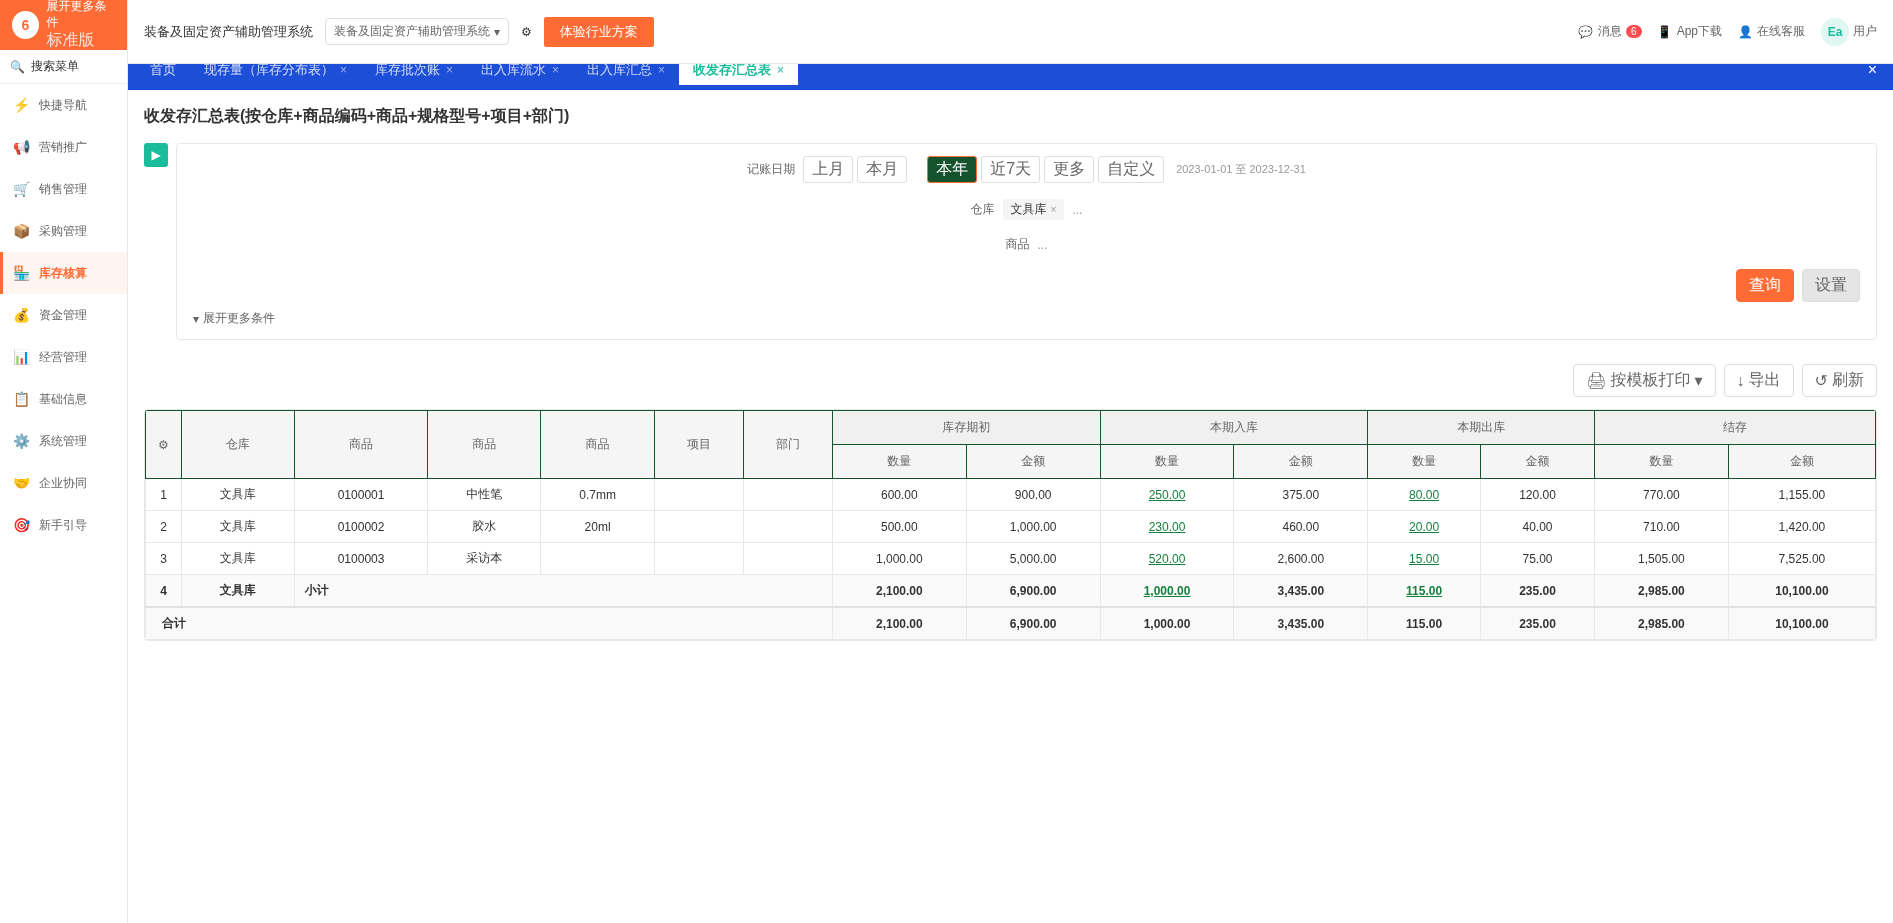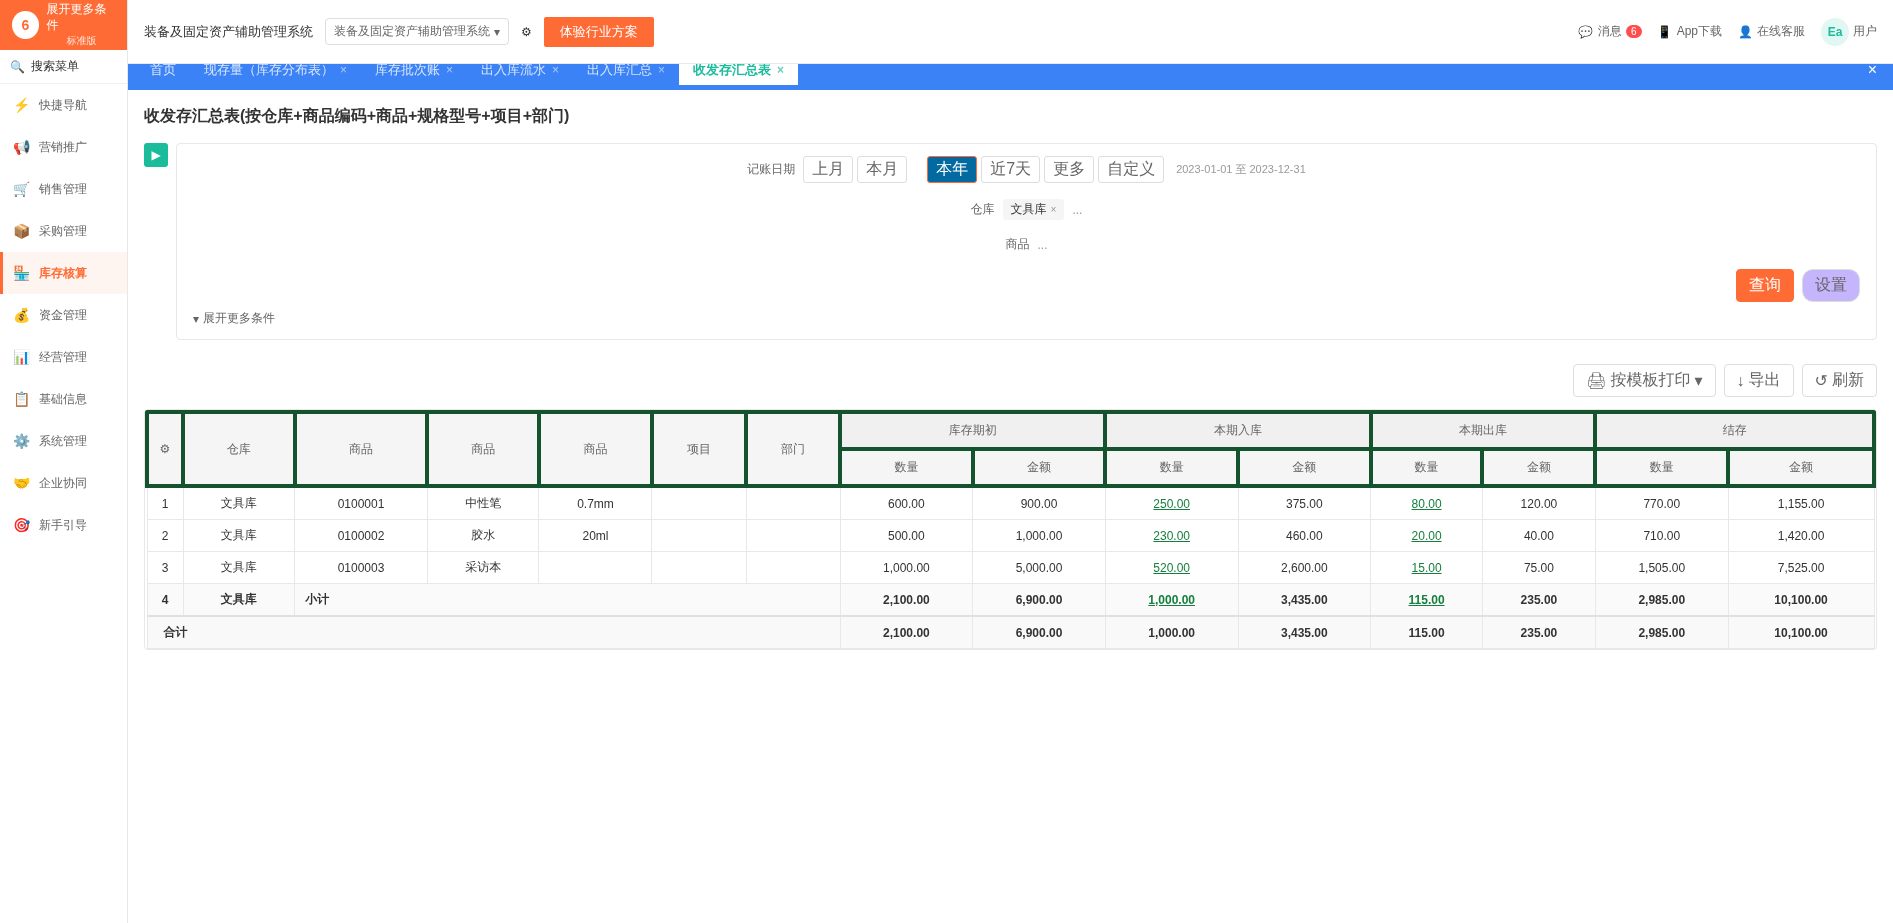--- a/index.html
+++ b/index.html
@@ -3,75 +3,75 @@
   <meta charset="utf-8">
   <style>
     * { margin: 0; padding: 0; box-sizing: border-box; }
     body { font-family: 'Microsoft YaHei', Arial, sans-serif; font-size: 12px; background: #f5f5f5; color: #333; width: 1893px; min-height: 923px; overflow-x: hidden; }
 
     
     .sidebar { position: fixed; left: 0; top: 0; width: 128px; height: 100%; background: #fff; border-right: 1px solid #e8e8e8; z-index: 100; }
     .sidebar-logo { background: #ff6b35; padding: 10px 12px; height: 50px; display: flex; align-items: center; gap: 8px; }
     .sidebar-logo-icon { width: 28px; height: 28px; background: #fff; border-radius: 50%; display: flex; align-items: center; justify-content: center; font-weight: bold; color: #ff6b35; font-size: 14px; }
     .sidebar-logo-text { color: #fff; font-size: 12px; line-height: 1.3; }
-    .sidebar-logo-sub { font-size: 10px; color: rgba(255,255,255,0.8); margin-left: 20px; }
+    .sidebar-logo-sub { font-size: 16px; color: rgba(255,255,255,0.8); }
     .sidebar-search { padding: 8px 10px; border-bottom: 1px solid #f0f0f0; display: flex; align-items: center; gap: 6px; cursor: pointer; }
     .sidebar-menu-item { padding: 12px 10px; display: flex; align-items: center; gap: 8px; cursor: pointer; color: #666; border-left: 3px solid transparent; }
     .sidebar-menu-item.active { background: #fff5f0; color: #ff6b35; border-left-color: #ff6b35; font-weight: bold; }
     .sidebar-menu-item .menu-icon { width: 18px; height: 18px; display: flex; align-items: center; justify-content: center; font-size: 14px; }
     .sidebar-menu-item .menu-label { font-size: 12px; }
 
     
     .header { position: fixed; top: 0; left: 128px; right: 0; height: 64px; background: #fff; border-bottom: 1px solid #e8e8e8; display: flex; align-items: center; justify-content: space-between; padding: 0 16px; z-index: 99; }
     .header-left { display: flex; align-items: center; gap: 12px; }
     .header-system-name { font-size: 13px; color: #333; }
     .header-dropdown { display: flex; align-items: center; gap: 4px; padding: 4px 8px; border: 1px solid #ddd; border-radius: 4px; cursor: pointer; color: #666; }
     .header-try-btn { background: #ff6b35; color: #fff; border: none; padding: 6px 16px; border-radius: 2px; cursor: pointer; font-size: 13px; }
     .header-right { display: flex; align-items: center; gap: 16px; color: #666; font-size: 12px; }
     .header-right-item { display: flex; align-items: center; gap: 4px; cursor: pointer; }
     .badge { background: #ff4d4f; color: #fff; border-radius: 10px; padding: 1px 5px; font-size: 10px; min-width: 16px; text-align: center; }
 
     
-    .tabbar { position: fixed; top: 50px; left: 128px; right: 0; height: 40px; background: #3b82f6; display: flex; align-items: center; z-index: 98; padding: 0 8px; }
+    .tabbar { position: fixed; top: 50px; left: 128px; right: 0; height: 40px; background: #1d4ed8; display: flex; align-items: center; z-index: 98; padding: 0 8px; }
     .tab-item { display: flex; align-items: center; gap: 6px; padding: 6px 14px; cursor: pointer; color: rgba(255,255,255,0.8); font-size: 13px; border-radius: 4px 4px 0 0; white-space: nowrap; }
     .tab-item.active { background: #fff; color: #1abc9c; font-weight: bold; }
     .tab-close { font-size: 12px; opacity: 0.7; }
     .tab-global-close { margin-left: auto; color: #fff; cursor: pointer; font-size: 16px; padding: 4px 8px; }
 
     
     .main { margin-left: 128px; margin-top: 90px; padding: 16px; background: #fff; min-height: calc(923px - 90px); }
 
     
     .page-title { font-size: 16px; font-weight: bold; color: #333; margin-bottom: 16px; }
 
     
     .filter-bar { background: #fff; border: 1px solid #e8e8e8; border-radius: 4px; padding: 12px 16px; margin-bottom: 12px; }
     .filter-row { display: flex; align-items: center; gap: 16px; flex-wrap: wrap; flex-direction: column; }
     .filter-item { display: flex; align-items: center; gap: 8px; }
     .filter-label { color: #666; font-size: 12px; white-space: nowrap; }
     .filter-date-group { display: flex; align-items: center; gap: 4px; }
     .date-btn { padding: 2px 8px; border: 1px solid #ddd; border-radius: 3px; cursor: pointer; font-size: 16px; color: #666; background: #fff; }
-    .date-btn.active { background: #0369a1; color: #fff; border-color: #ff6b35; margin-left: 16px; }
+    .date-btn.active { background: #14532d; color: #fff; border-color: #ff6b35; margin-left: 16px; }
     .filter-date-range { color: #999; font-size: 11px; margin-left: 4px; }
     .warehouse-tag { display: flex; align-items: center; gap: 4px; padding: 2px 8px; background: #f5f5f5; border-radius: 3px; font-size: 12px; }
     .tag-close { cursor: pointer; color: #999; font-size: 10px; }
     .filter-more { color: #999; font-size: 12px; }
     .expand-btn { display: flex; align-items: center; gap: 4px; color: #666; cursor: pointer; font-size: 12px; margin-top: 8px; }
 
     
     .toolbar { display: flex; align-items: center; justify-content: flex-end; gap: 8px; margin-bottom: 12px; }
     .toolbar-btn { display: flex; align-items: center; gap: 4px; padding: 5px 12px; border: 1px solid #ddd; border-radius: 4px; cursor: pointer; font-size: 16px; color: #666; background: #fff; }
     .query-btn { background: #ff6b35; color: #fff; border-color: #ff6b35; }
-    .settings-btn { background: #c4b5fd; border-radius: 11px; }
+    .settings-btn { background: #e5e5e5; }
 
     
     .table-container { border: 1px solid #e8e8e8; border-radius: 4px; overflow: auto; }
     table { width: 100%; border-collapse: collapse; font-size: 12px; }
     thead tr { background: #f5f5f5; }
-    th { padding: 8px 10px; text-align: center; border: 4px solid #14532d; color: #666; font-weight: 500; white-space: nowrap; }
+    th { padding: 8px 10px; text-align: center; border: 1px solid #14532d; color: #666; font-weight: 500; white-space: nowrap; }
     td { padding: 7px 10px; text-align: center; border: 1px solid #e8e8e8; color: #333; }
     tbody tr.subtotal { background: #fafafa; font-weight: bold; }
     .link-value { color: #15803d; text-decoration: underline; cursor: pointer; }
     .th-group { background: #f0f0f0; }
 
     
     .table-footer { background: #f9f9f9; border-top: 2px solid #e0e0e0; }
     .table-footer td { font-weight: bold; }
 
     

